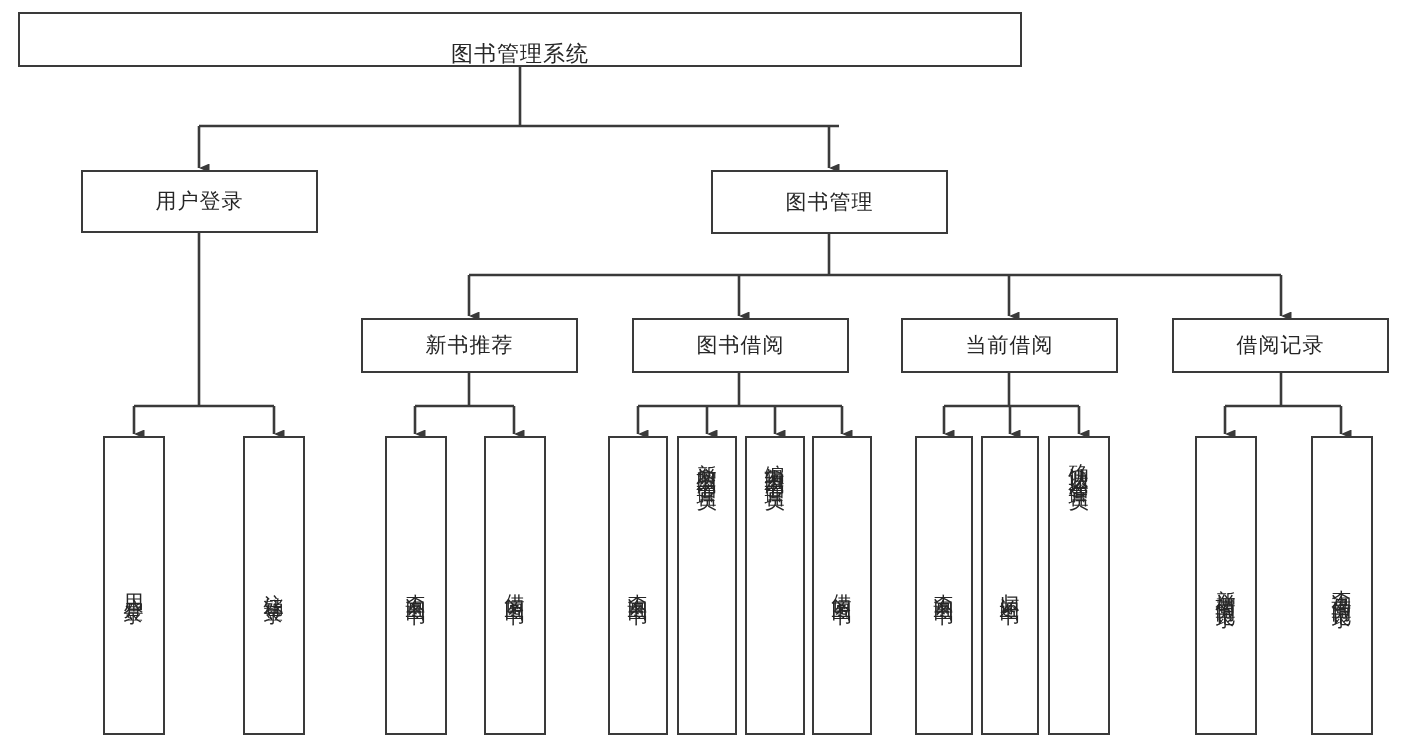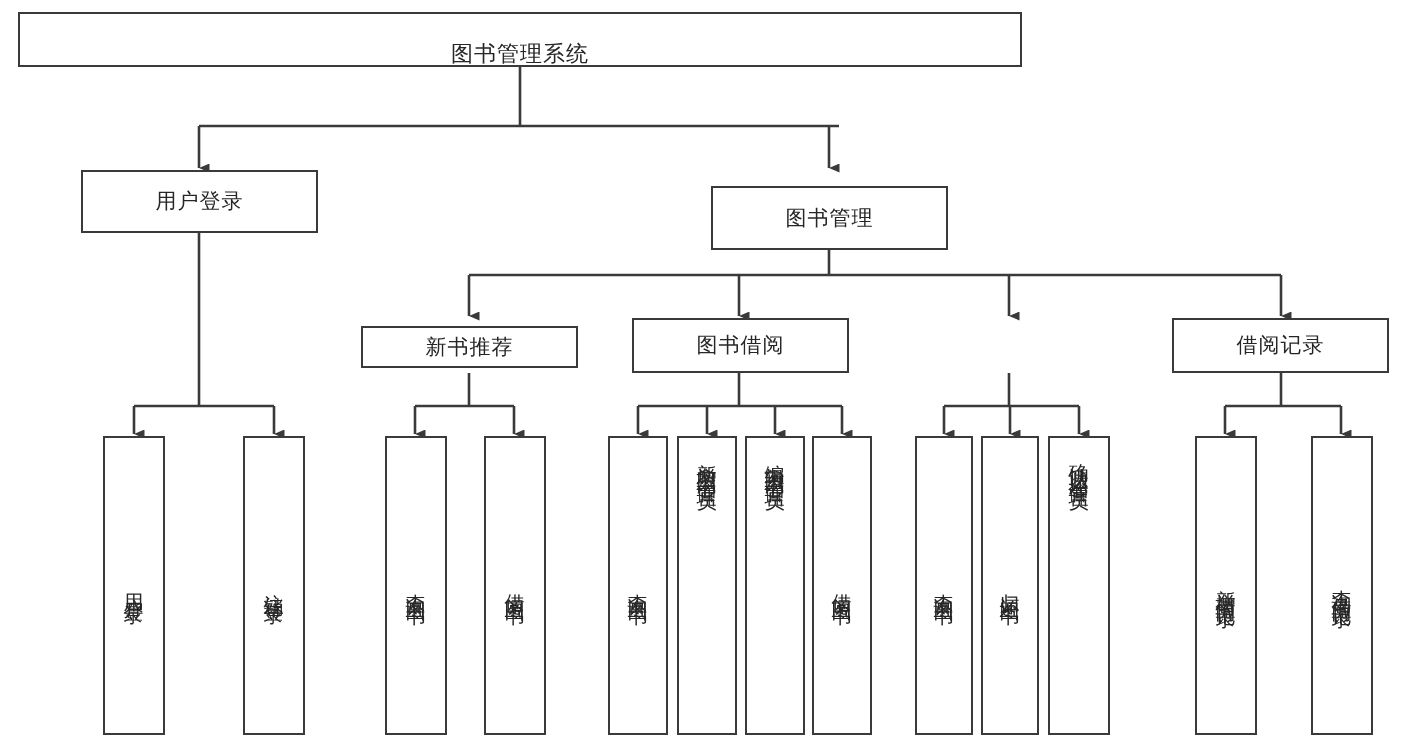--- a/index.html
+++ b/index.html
@@ -140,32 +140,35 @@
   </svg>
 
   <div class="node root" style="left:18px; top:12px; width:1004px; height:55px;">
     <span class="node-label">图书管理系统</span>
   </div>
 
   <div class="node level2" style="left:81px; top:170px; width:237px; height:63px;">
     <span class="node-label">用户登录</span>
   </div>
 
-  <div class="node level2" style="left:711px; top:186px; width:237px; height:64px;">
+  <div class="node level2" style="left:711px; top:170px; width:237px; height:64px;">
     <span class="node-label">图书管理</span>
   </div>
 
-  <div class="node level3" style="left:361px; top:318px; width:217px; height:42px;margin-top:8px;">
+  <div class="node level3" style="left:361px; top:318px; width:217px; height:55px;">
     <span class="node-label">新书推荐</span>
   </div>
 
   <div class="node level3" style="left:632px; top:318px; width:217px; height:55px;">
     <span class="node-label">图书借阅</span>
   </div>
 
+  <div class="node level3" style="left:901px; top:318px; width:217px; height:55px;">
+    <span class="node-label">当前借阅</span>
+  </div>
 
   <div class="node level3" style="left:1172px; top:318px; width:217px; height:55px;">
     <span class="node-label">借阅记录</span>
   </div>
 
   <div class="node leaf center-text" style="left:103px; top:436px; width:62px; height:299px;">
     <span class="node-label">用户登录</span>
   </div>
   <div class="node leaf center-text" style="left:243px; top:436px; width:62px; height:299px;">
     <span class="node-label">注销登录</span>

